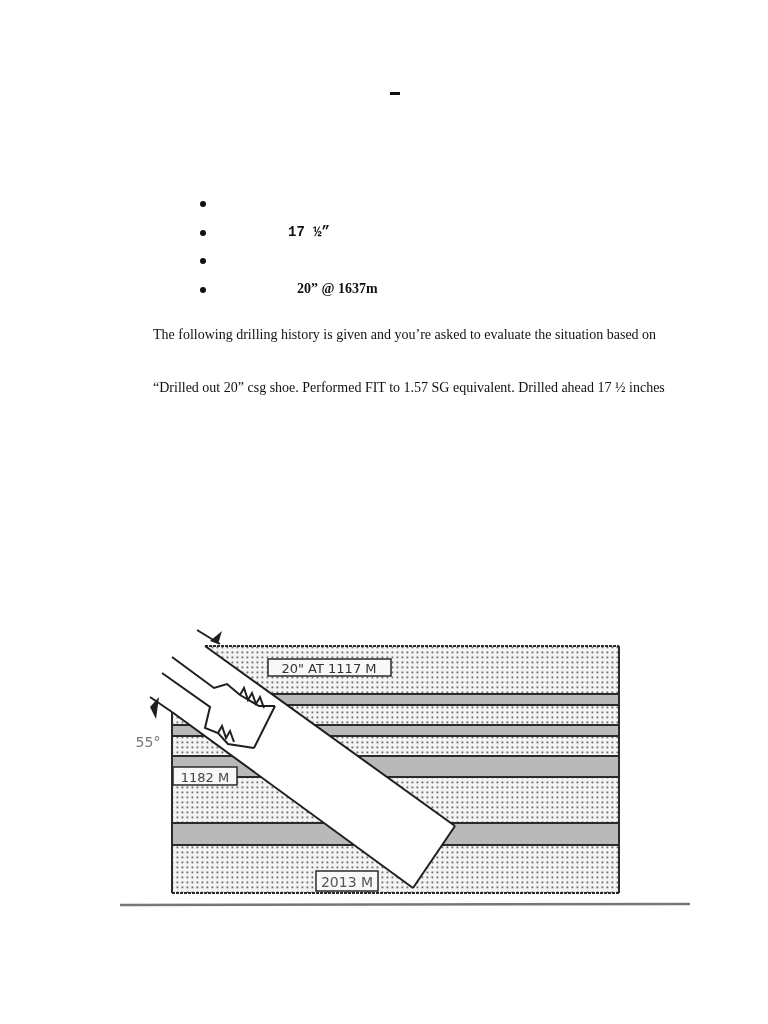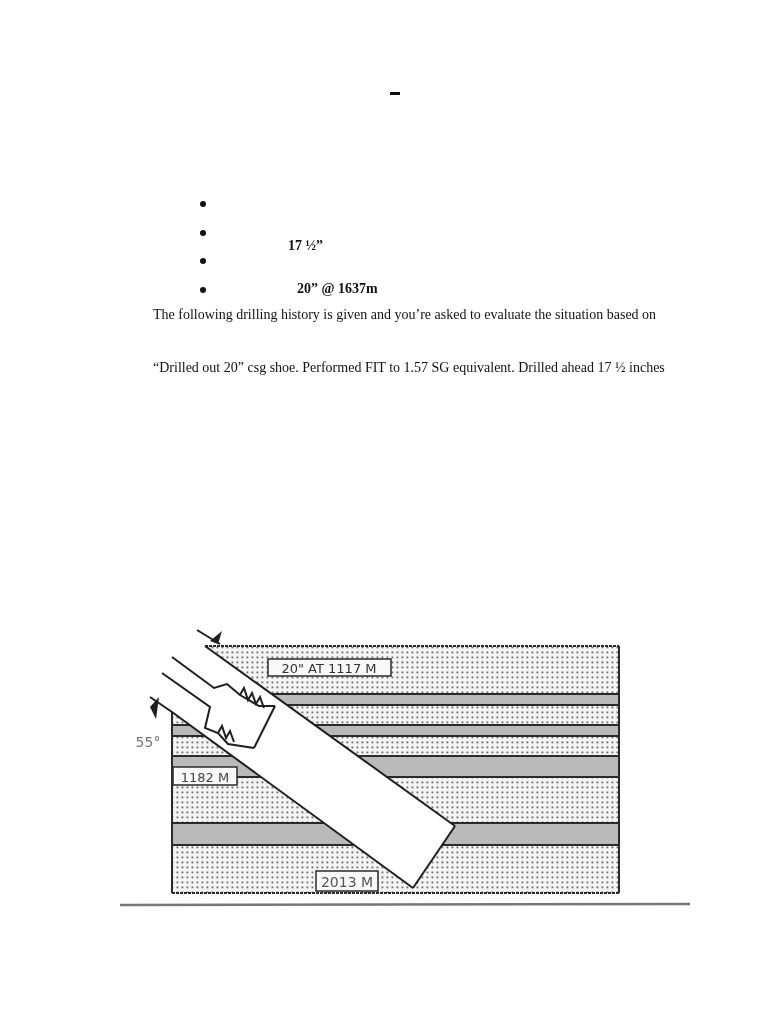--- a/index.html
+++ b/index.html
@@ -3,35 +3,35 @@
 <meta charset="utf-8">
 <style>
   html, body { margin: 0; padding: 0; }
   body { width: 768px; height: 1024px; background: #ffffff; position: relative; overflow: hidden;
          font-family: "Liberation Serif", serif; color: #111; }
   .abs { position: absolute; }
   .dash { left: 390px; top: 92px; width: 10px; height: 3px; background: #111; }
   .bullet-row { left: 200px; height: 20px; display: flex; align-items: center; }
   .bullet { width: 6px; height: 6px; border-radius: 50%; background: #111; margin-right: 0; }
   .btext { position: absolute; font-weight: bold; font-size: 14px; white-space: nowrap; }
-  .para { left: 153px; font-size: 14px; white-space: nowrap; }
+  .para { left: 153px; font-size: 14px; white-space: nowrap; margin-top: 20px; }
   svg text { font-family: "DejaVu Sans", sans-serif; }
 </style>
 </head>
 <body>
 
 <div class="abs dash"></div>
 
 <div class="abs bullet-row" style="top:194px;">
   <span class="bullet"></span>
   <span class="btext" style="left:88px;"></span>
 </div>
 <div class="abs bullet-row" style="top:223px;">
   <span class="bullet"></span>
-  <span class="btext" style="left:88px; top:15px;">17 ½”</span>
+  <span class="btext" style="left:88px; top:1px;font-family:Liberation Mono, monospace;">17 ½”</span>
 </div>
 <div class="abs bullet-row" style="top:251px;">
   <span class="bullet"></span>
   <span class="btext" style="left:88px;"></span>
 </div>
 <div class="abs bullet-row" style="top:280px;">
   <span class="bullet"></span>
   <span class="btext" style="left:97px; top:1px;">20” @ 1637m</span>
 </div>
 

